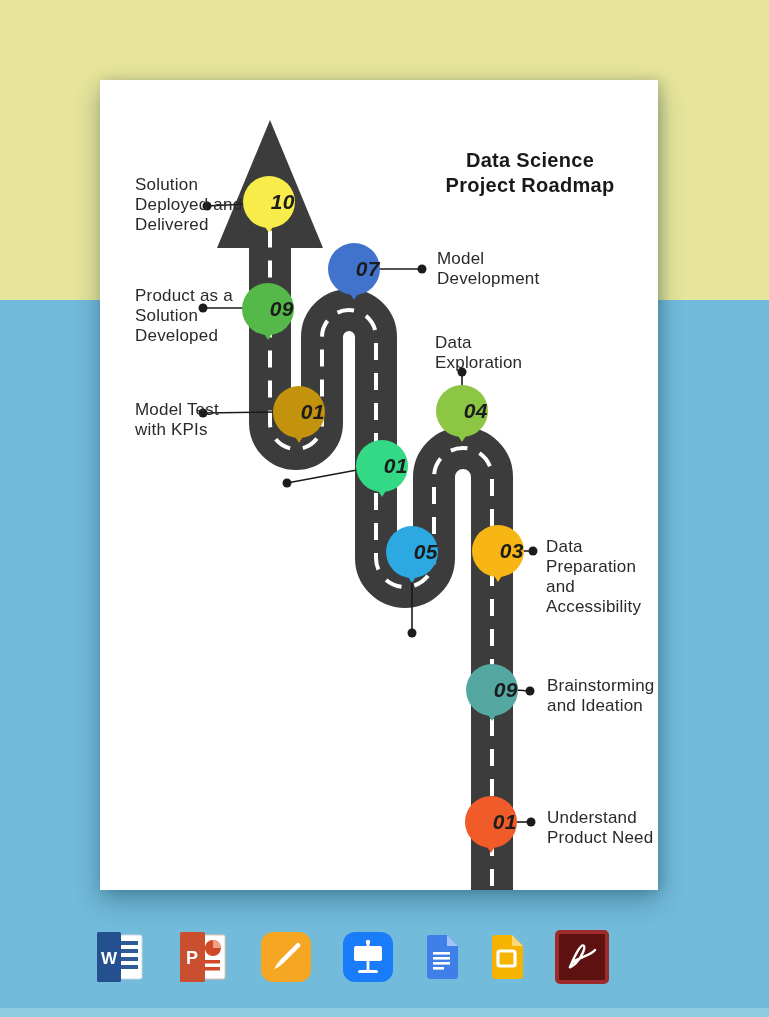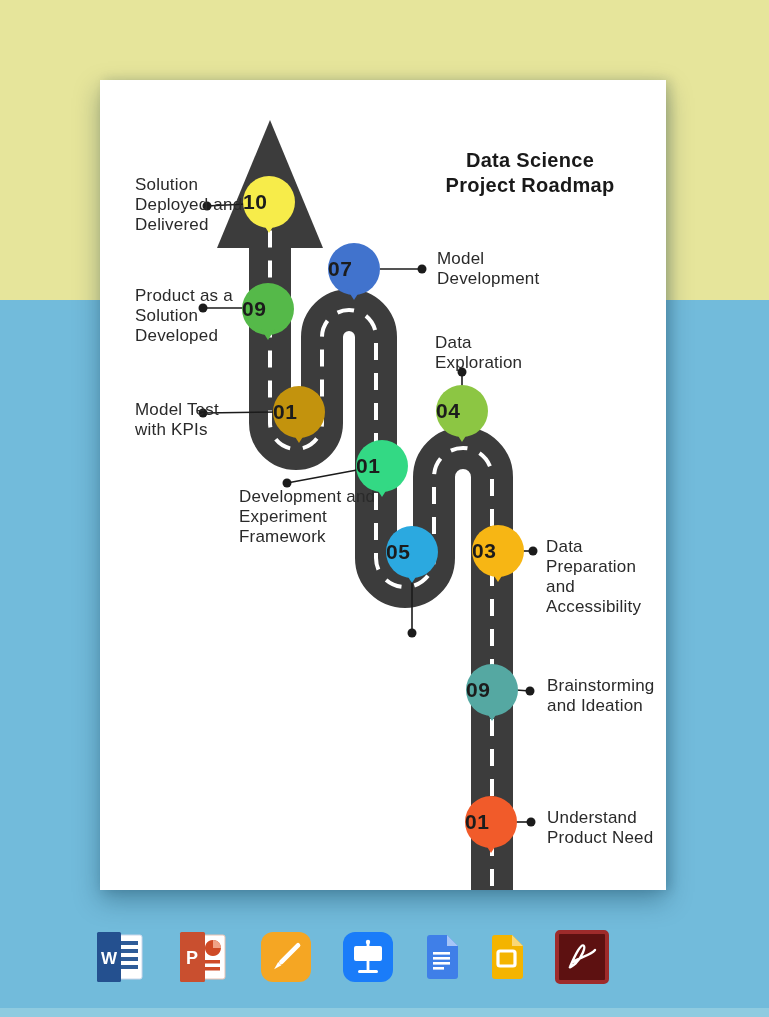--- a/index.html
+++ b/index.html
@@ -20,39 +20,39 @@
     position:absolute;left:300px;top:68px;width:260px;text-align:center;
     font-size:20px;font-weight:800;color:#191919;line-height:1.25;
     white-space:pre-line;letter-spacing:.3px;
   }
   .lbl{
     position:absolute;white-space:pre-line;font-size:17px;line-height:1.18;
     color:#2a2a2a;letter-spacing:.2px;
   }
   .ms{
     position:absolute;width:52px;height:52px;border-radius:50%;
-    background:currentColor;display:flex;align-items:center;justify-content:flex-start;
+    background:currentColor;display:flex;align-items:center;justify-content:flex-end;font-style:italic;
   }
   .ms .num{color:#1c1c1c;font-weight:bold;font-size:21px;letter-spacing:.5px;}
   .ms .tail{
     position:absolute;left:19px;top:46px;width:0;height:0;
     border-left:7px solid transparent;border-right:7px solid transparent;
     border-top:11px solid currentColor;
   }
   .dock-icon{position:absolute;width:56px;height:56px;top:929px;}
   .dock-icon svg{display:block;}
 </style>
 </head>
 <body>
 
 <div class="bg-top" style="background-color: rgb(230, 229, 155);"></div>
 <div class="bg-bottom" style="background-color: rgb(114, 187, 219);"></div>
 <div class="bg-strip"></div>
 
-<div class="page" style="background-color: rgb(255, 255, 255); padding-left: 8px;">
+<div class="page" style="background-color: rgb(255, 255, 255);">
 
   <svg class="art" width="558" height="810" viewBox="0 0 558 810">
 
     <path d="M392 818 L392 397 A29 29 0 0 0 334 397 L334 478 A29 29 0 0 1 276 478 L276 257 A27 27 0 0 0 222 257 L222 343 A26 26 0 0 1 170 343 L170 166" fill="none" stroke-width="42" stroke="#3C3C3C"></path>
     <polygon points="170,40 223,168 117,168" fill="#3C3C3C"></polygon>
     <path d="M392 806 L392 397 A29 29 0 0 0 334 397 L334 478 A29 29 0 0 1 276 478 L276 257 A27 27 0 0 0 222 257 L222 343 A26 26 0 0 1 170 343 L170 150" fill="none" stroke-width="4" stroke-dasharray="17 13" stroke="#FFFFFF"></path>
 
     <g stroke-width="1.6" stroke="#1B1B1B">
       <line x1="107" y1="126" x2="146" y2="124"></line>
       <line x1="103" y1="228" x2="144" y2="228"></line>
@@ -89,23 +89,20 @@
 Solution
 Developed</div>
   <div class="lbl" style="left:35px;top:320px">Model Test
 with KPIs</div>
   <div class="lbl" style="left:337px;top:169px">Model
 Development</div>
   <div class="lbl" style="left:335px;top:253px">Data
 Exploration</div>
   <div class="lbl" style="left:446px;top:457px">Data Preparation
 and Accessibility</div>
-  <div class="lbl" style="left:139px;top:407px">Development and
-Experiment
-Framework</div>
   <div class="lbl" style="left:447px;top:596px">Brainstorming
 and Ideation</div>
   <div class="lbl" style="left:447px;top:728px">Understand
 Product Need</div>
 
   <div class="ms" style="left: 143px; top: 96px; color: rgb(247, 236, 74);">
     <span class="num">10</span>
       <span class="tail"></span>
   </div>
   <div class="ms" style="left: 142px; top: 203px; color: rgb(85, 185, 73);">

